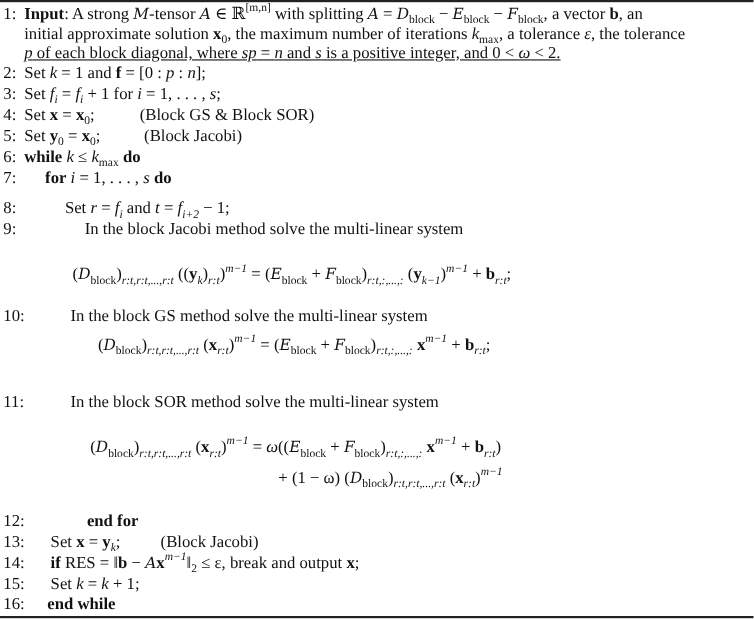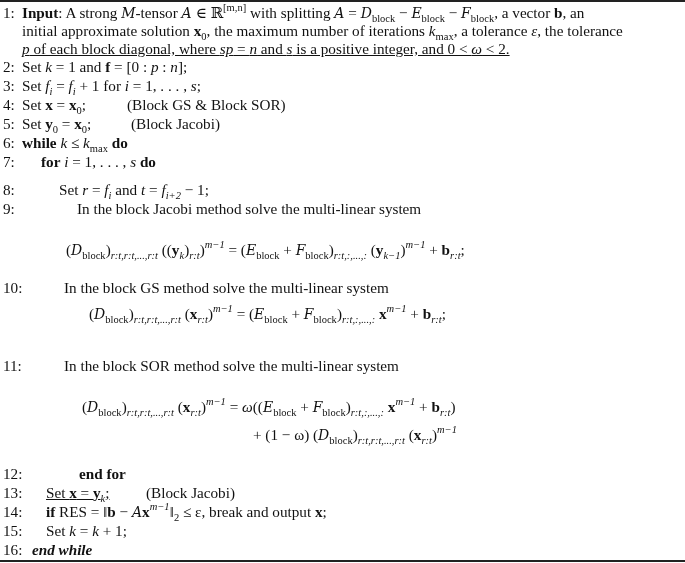--- a/index.html
+++ b/index.html
@@ -103,32 +103,32 @@
   <span>+ (1 − ω) </span>(<span class="cal">D</span><sub>block</sub>)<sub><i>r:t,r:t,...,r:t</i></sub> (<b>x</b><sub><i>r:t</i></sub>)<sup><i>m−1</i></sup>
 </div>
 
 <div class="line" style="top:465px;">
   <span class="num">12:</span>
   <span class="txt" style="left:46px;margin-left:33px;"><b>end for</b></span>
 </div>
 
 <div class="line" style="top:484px;">
   <span class="num">13:</span>
-  <span class="txt" style="left:46px;text-decoration:underline;"><span>Set </span><b>x</b><span> = </span><b>y</b><sub><i>k</i></sub><span>;</span></span>
+  <span class="txt" style="left:46px;"><span>Set </span><b>x</b><span> = </span><b>y</b><sub><i>k</i></sub><span>;</span></span>
   <span class="txt" style="left:146px;">(Block Jacobi)</span>
 </div>
 
 <div class="line" style="top:503px;">
   <span class="num">14:</span>
   <span class="txt" style="left:46px;"><b>if</b><span> RES = ‖</span><b>b</b><span> − </span><span class="cal">A</span><b>x</b><sup><i>m−1</i></sup><span>‖</span><sub>2</sub><span> ≤ ε,  break and output </span><b>x</b><span>;</span></span>
 </div>
 
 <div class="line" style="top:522px;">
   <span class="num">15:</span>
   <span class="txt" style="left:46px;"><span>Set </span><i>k</i><span> = </span><i>k</i><span> + 1;</span></span>
 </div>
 
 <div class="line" style="top:541px;">
   <span class="num">16:</span>
-  <span class="txt" style="left:32px;font-style:italic;"><b>end while</b></span>
+  <span class="txt" style="left:43px;"><b>end while</b></span>
 </div>
 
 <div class="rule" style="top:560px;"></div>
 
 </body></html>

